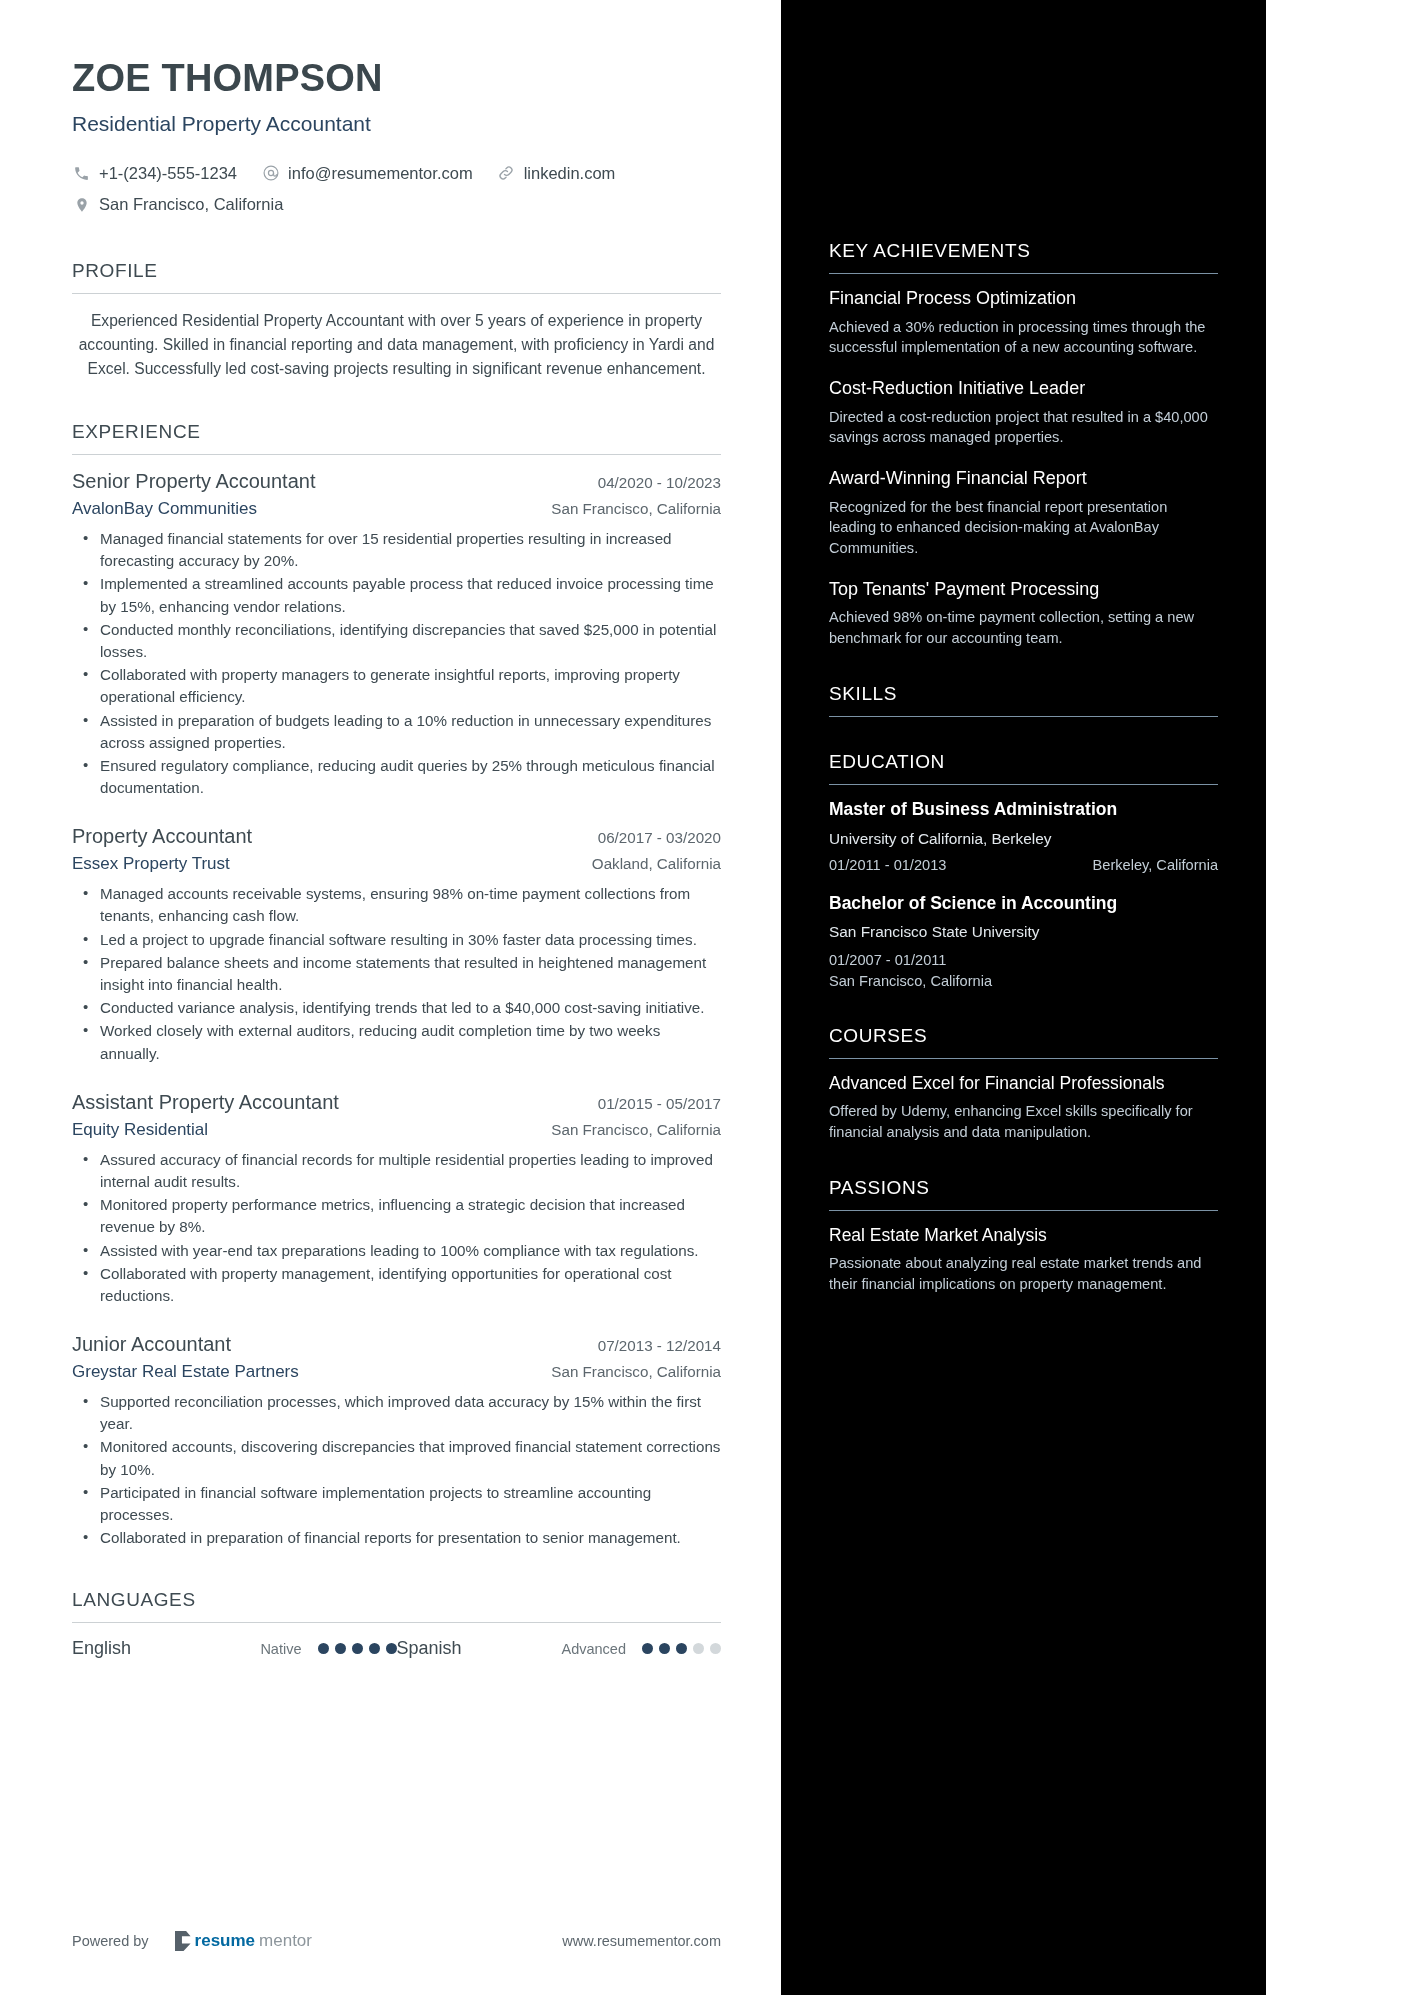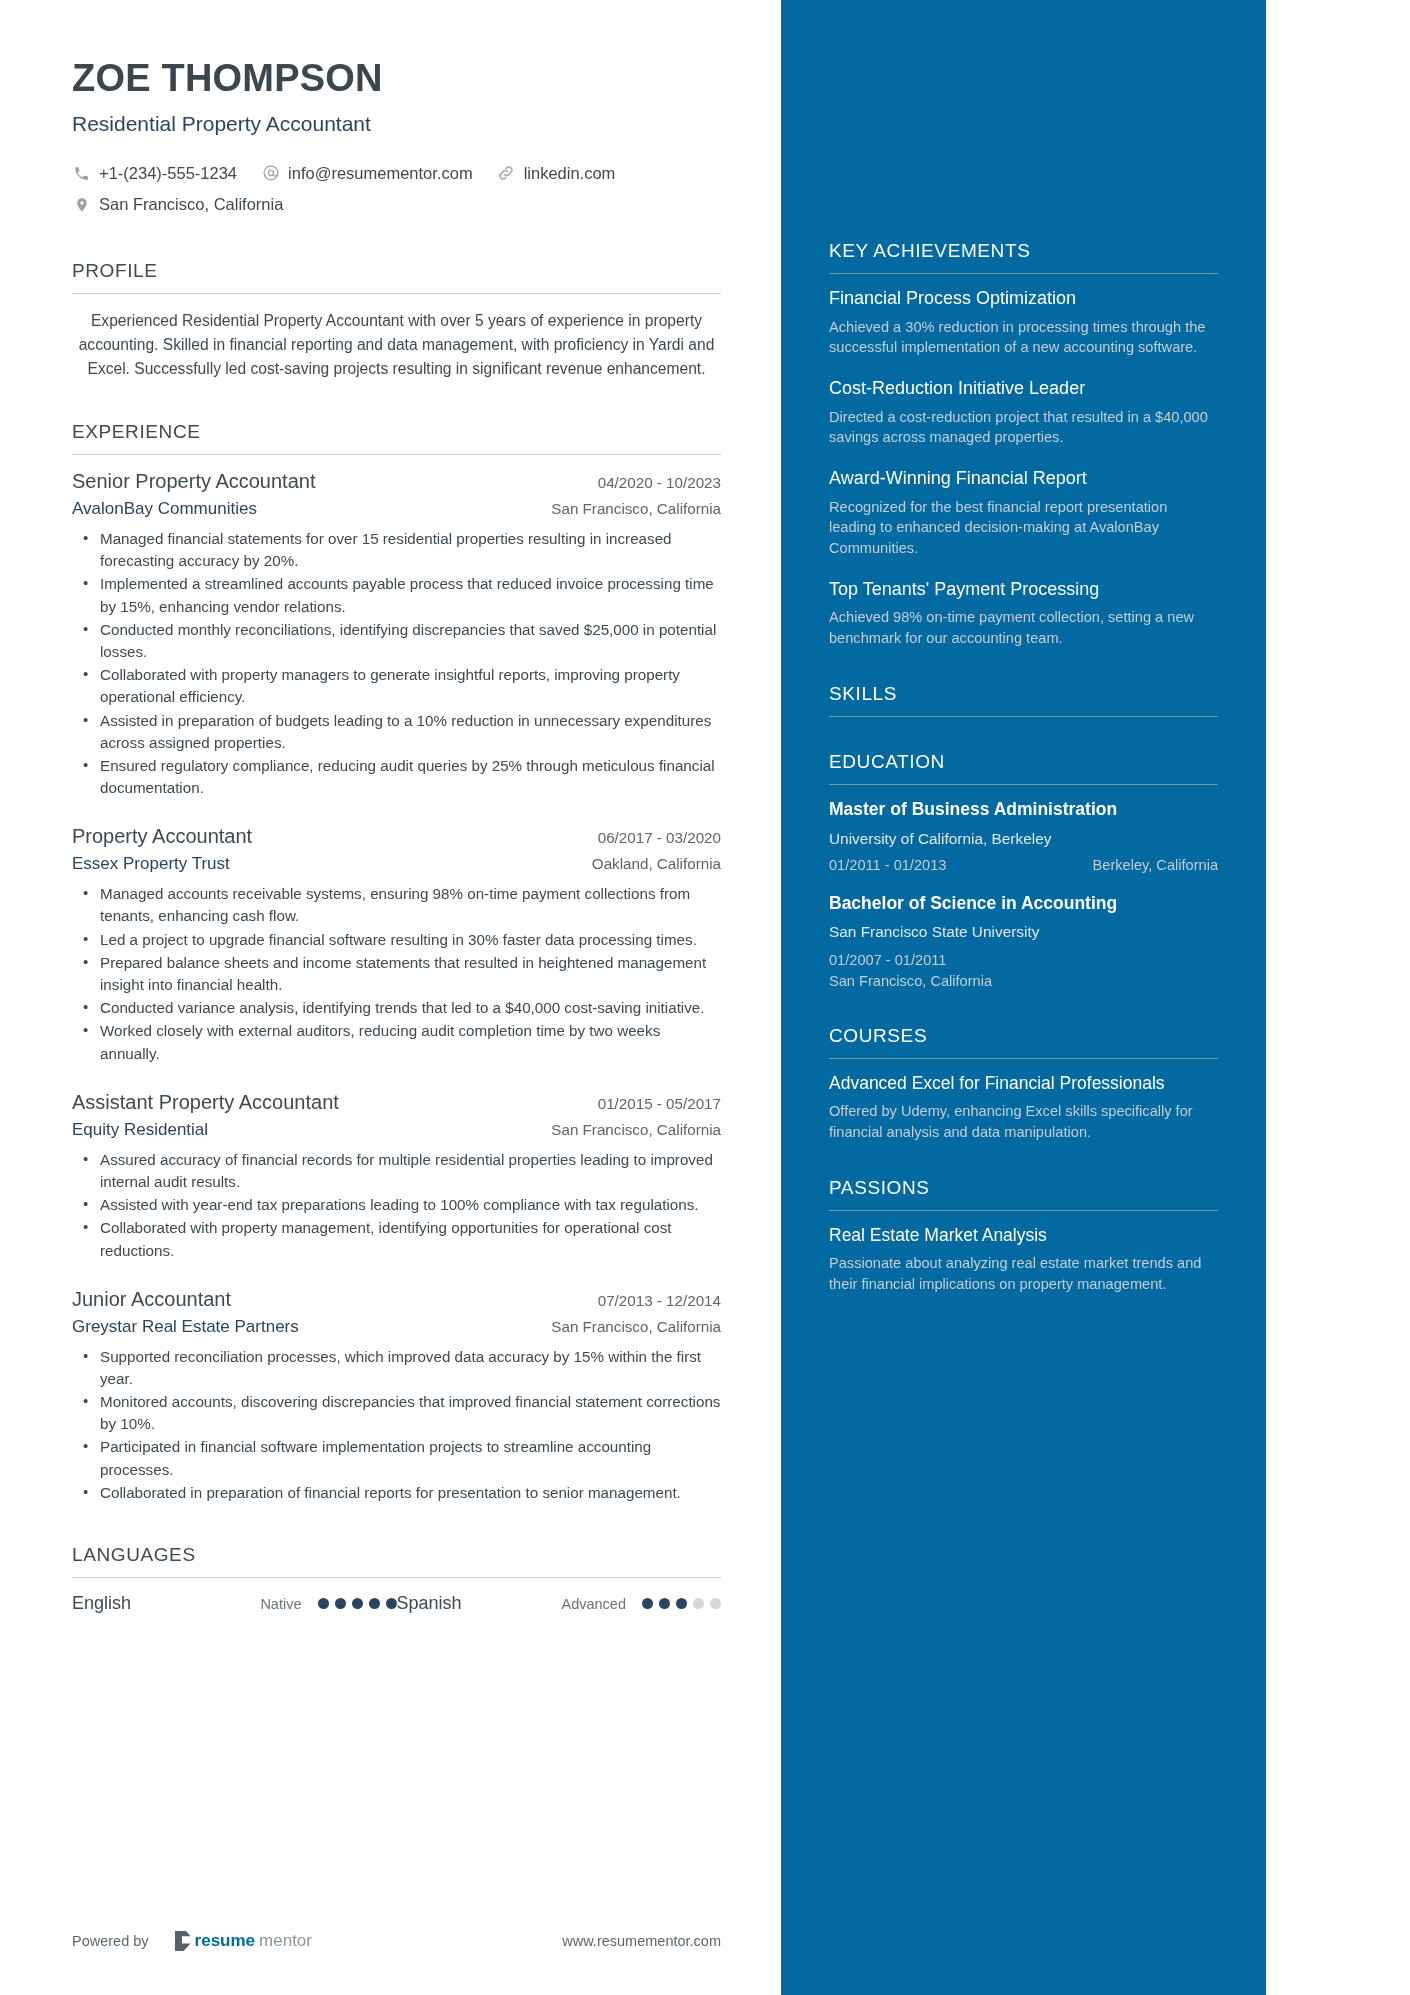--- a/index.html
+++ b/index.html
@@ -198,21 +198,21 @@
     background: #56616a;
     -webkit-clip-path: polygon(0 0, 72% 0, 100% 26%, 46% 26%, 46% 62%, 100% 62%, 56% 100%, 0 100%);
     clip-path: polygon(0 0, 72% 0, 100% 26%, 46% 26%, 46% 62%, 100% 62%, 56% 100%, 0 100%);
   }
   .logo-strong { font-size: 17px; font-weight: bold; color: #0369a1; }
   .logo-light  { font-size: 17px; font-weight: 400; color: #8d969c; }
 
   
   .sidebar {
     width: 485px;
-    background: #0369a1;
+    background: #000000;
     color: #ffffff;
     padding: 240px 48px 0 48px;
   }
   .side-sec { margin-bottom: 34px; }
   .side-head {
     font-size: 19px;
     letter-spacing: 0.6px;
     color: #ffffff;
     font-weight: 400;
     padding-bottom: 11px;
@@ -388,20 +388,21 @@
             <div class="job-head">
               <div class="job-role">Assistant Property Accountant</div>
               <div class="job-dates">01/2015 - 05/2017</div>
             </div>
             <div class="job-sub">
               <div class="job-company">Equity Residential</div>
               <div class="job-loc">San Francisco, California</div>
             </div>
             <ul class="bullets">
               <li>Assured accuracy of financial records for multiple residential properties leading to improved internal audit results.</li>
+              <li>Monitored property performance metrics, influencing a strategic decision that increased revenue by 8%.</li>
               <li>Assisted with year-end tax preparations leading to 100% compliance with tax regulations.</li>
               <li>Collaborated with property management, identifying opportunities for operational cost reductions.</li>
             </ul>
           </div>
           <div class="job">
             <div class="job-head">
               <div class="job-role">Junior Accountant</div>
               <div class="job-dates">07/2013 - 12/2014</div>
             </div>
             <div class="job-sub">

